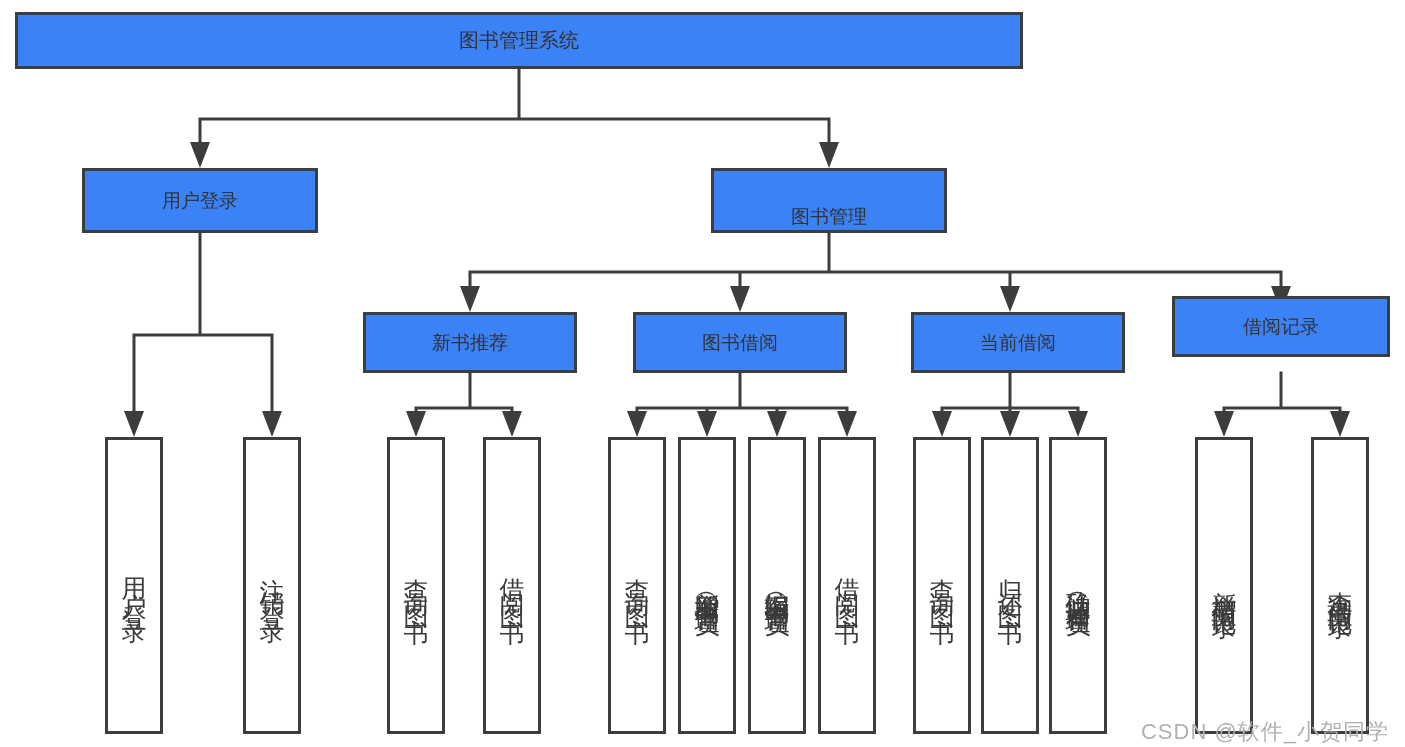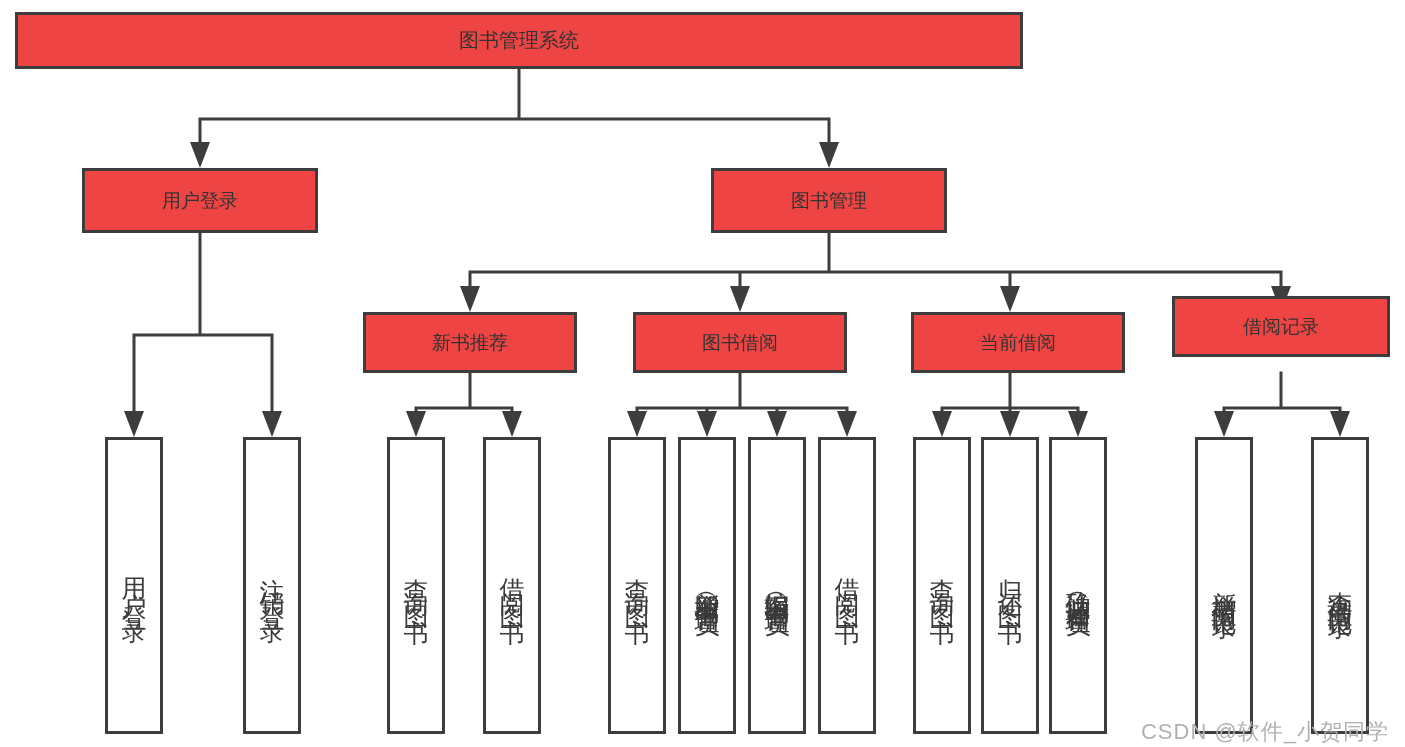--- a/index.html
+++ b/index.html
@@ -13,21 +13,21 @@
     position:relative;width:1405px;height:747px;
     background:var(--background);
     font-family:"Liberation Sans",sans-serif;
     overflow:hidden;
   }
   svg.connectors{position:absolute;left:0;top:0;z-index:0;}
   .cline{stroke:var(--line);stroke-width:3;fill:none;stroke-linecap:square;}
   .tri{fill:var(--line);stroke:none;}
   .hbox{
     position:absolute;box-sizing:border-box;
-    border:3px solid var(--line);background:#ef4444;
+    border:3px solid var(--line);background:#3b82f6;
     display:flex;align-items:center;justify-content:center;
     color:var(--text);z-index:1;
   }
   .hbox.root{font-size:20px;}
   .hbox.l2{font-size:19px;}
   .hbox.l3{font-size:19px;}
   .leaf{
     position:absolute;box-sizing:border-box;width:58px;height:297px;top:437px;
     border:3px solid var(--line);background:#fff;
     display:flex;align-items:center;justify-content:center;
@@ -82,21 +82,21 @@
     </g>
   </svg>
 
   <div class="hbox root" style="left:15px;top:12px;width:1008px;height:57px;">
     <span>图书管理系统</span>
   </div>
 
   <div class="hbox l2" style="left:82px;top:168px;width:236px;height:65px;">
     <span>用户登录</span>
   </div>
-  <div class="hbox l2" style="left:711px;top:168px;width:236px;height:65px;">
+  <div class="hbox l2" style="left:711px;top:168px;width:236px;height:65px;align-items:flex-end;">
     <span>图书管理</span>
   </div>
 
   <div class="hbox l3" style="left:633px;top:312px;width:214px;height:61px;">
     <span>图书借阅</span>
   </div>
   <div class="hbox l3" style="left:363px;top:312px;width:214px;height:61px;">
     <span>新书推荐</span>
   </div>
   <div class="hbox l3" style="left:903px;top:312px;width:214px;height:61px;margin-left:8px;">

